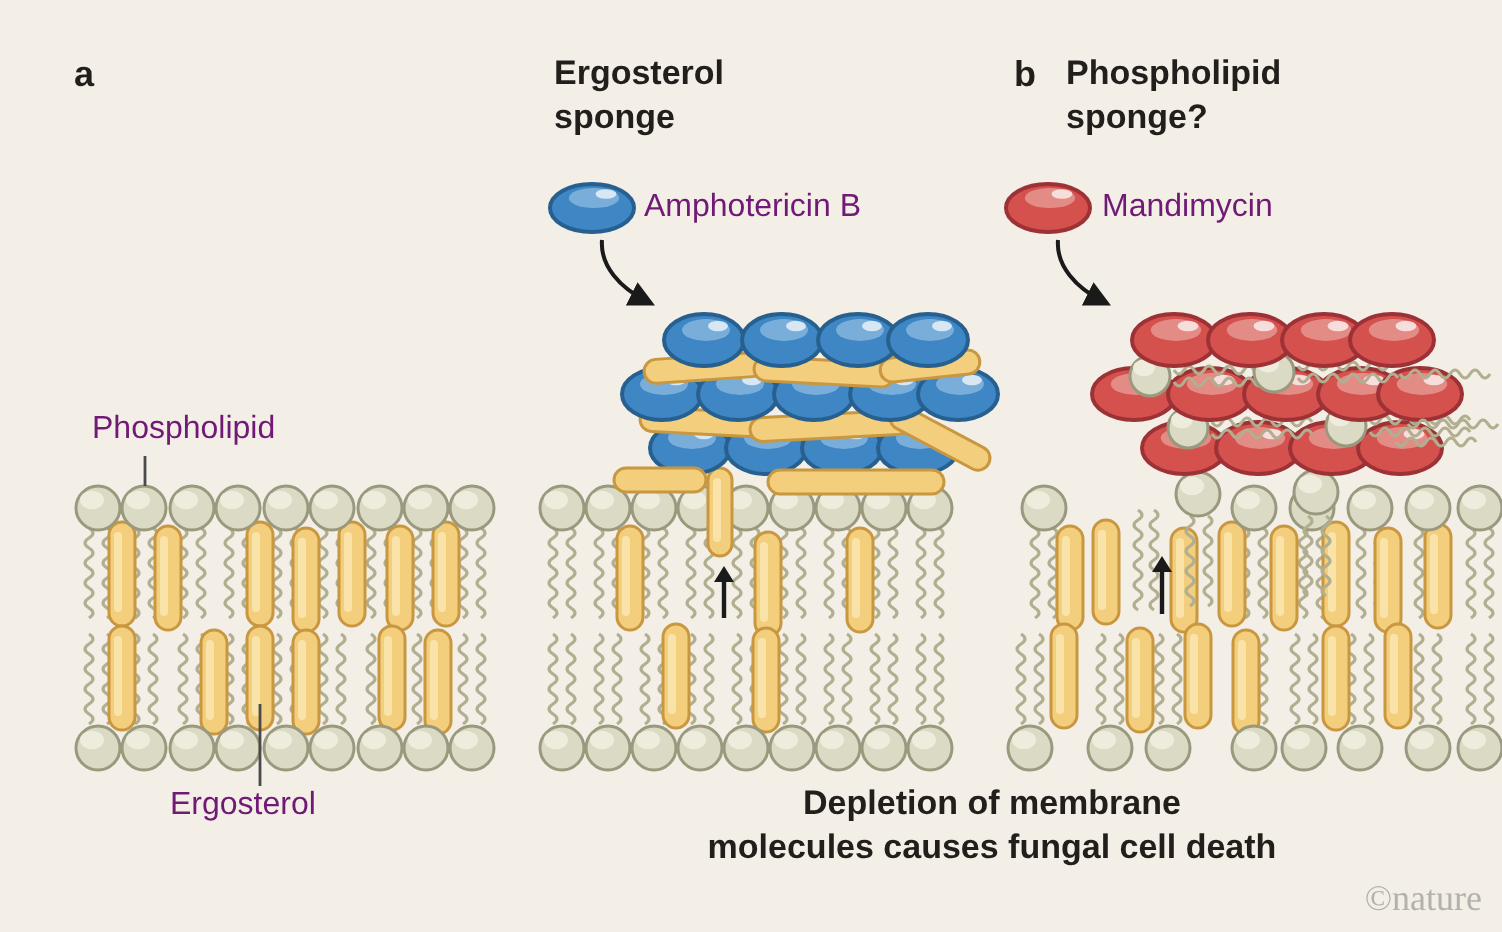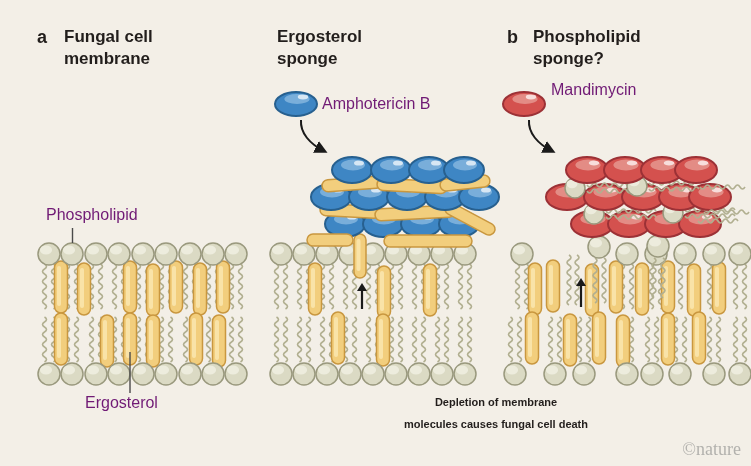--- a/index.html
+++ b/index.html
@@ -8,21 +8,21 @@
     background:var(--bg,#f3efe7);
     font-family:"Liberation Sans",sans-serif;
     color:var(--text,#221e1c);
   }
   #art{position:absolute;left:0;top:0;}
   .txt{position:absolute;white-space:pre-line;}
   .pletter{font-size:18px;font-weight:700;}
   .ptitle{font-size:17px;line-height:22px;font-weight:700;}
   .mlabel{font-size:16px;color:#701a75;}
   .caption{position:absolute;left:296px;top:391px;width:400px;text-align:center;
-    font-size:11px;line-height:22px;font-weight:700;white-space:pre-line;}
+    font-size:17px;line-height:22px;font-weight:700;white-space:pre-line;}
   .credit{position:absolute;right:10px;top:439px;font-size:18px;
     font-family:"Liberation Serif",serif;color:var(--credit,#b2b1ad);text-align:center;}
 </style>
 </head>
 <body>
 
 <div class="canvas">
   <svg id="art" width="751" height="466" viewBox="0 0 751 466">
       <defs>
         <marker id="ah" viewBox="0 0 10 10" refX="7" refY="5" markerWidth="6.5" markerHeight="6.5" orient="auto">
@@ -444,31 +444,29 @@
         <ellipse cx="524" cy="104" rx="21" ry="12" fill="#d4514e" stroke="#9c3136" stroke-width="2"></ellipse>
         <ellipse cx="525" cy="99" rx="12.6" ry="5.04" fill="#e4928c" opacity="0.9"></ellipse>
         <ellipse cx="531" cy="97" rx="5.25" ry="2.4000000000000004" fill="#ffffff" opacity="0.7"></ellipse>
       </g>
       <g>
         <path d="M529,120C528,133 538,144 552,151" fill="none" stroke="#1a1a1a" stroke-width="2" marker-end="url(#ah)"></path>
       </g>
     </svg>
 
   <div class="txt pletter" style="left:37px;top:27px">a</div>
-  <div class="txt ptitle" style="left:64px;top:26px">Fungal cell
-membrane</div>
 
   <div class="txt ptitle" style="left:277px;top:26px">Ergosterol
 sponge</div>
   <div class="txt mlabel" style="left:322px;top:95px">Amphotericin B</div>
 
   <div class="txt pletter" style="left:507px;top:27px">b</div>
   <div class="txt ptitle" style="left:533px;top:26px">Phospholipid
 sponge?</div>
-  <div class="txt mlabel" style="left:551px;top:81px">Mandimycin</div>
+  <div class="txt mlabel" style="left:551px;top:95px">Mandimycin</div>
 
   <div class="txt mlabel" style="left:46px;top:206px">Phospholipid</div>
   <div class="txt mlabel" style="left:85px;top:394px">Ergosterol</div>
 
   <div class="caption">Depletion of membrane
 molecules causes fungal cell death</div>
   <div class="credit">©nature</div>
 </div>
 
 </body></html>

